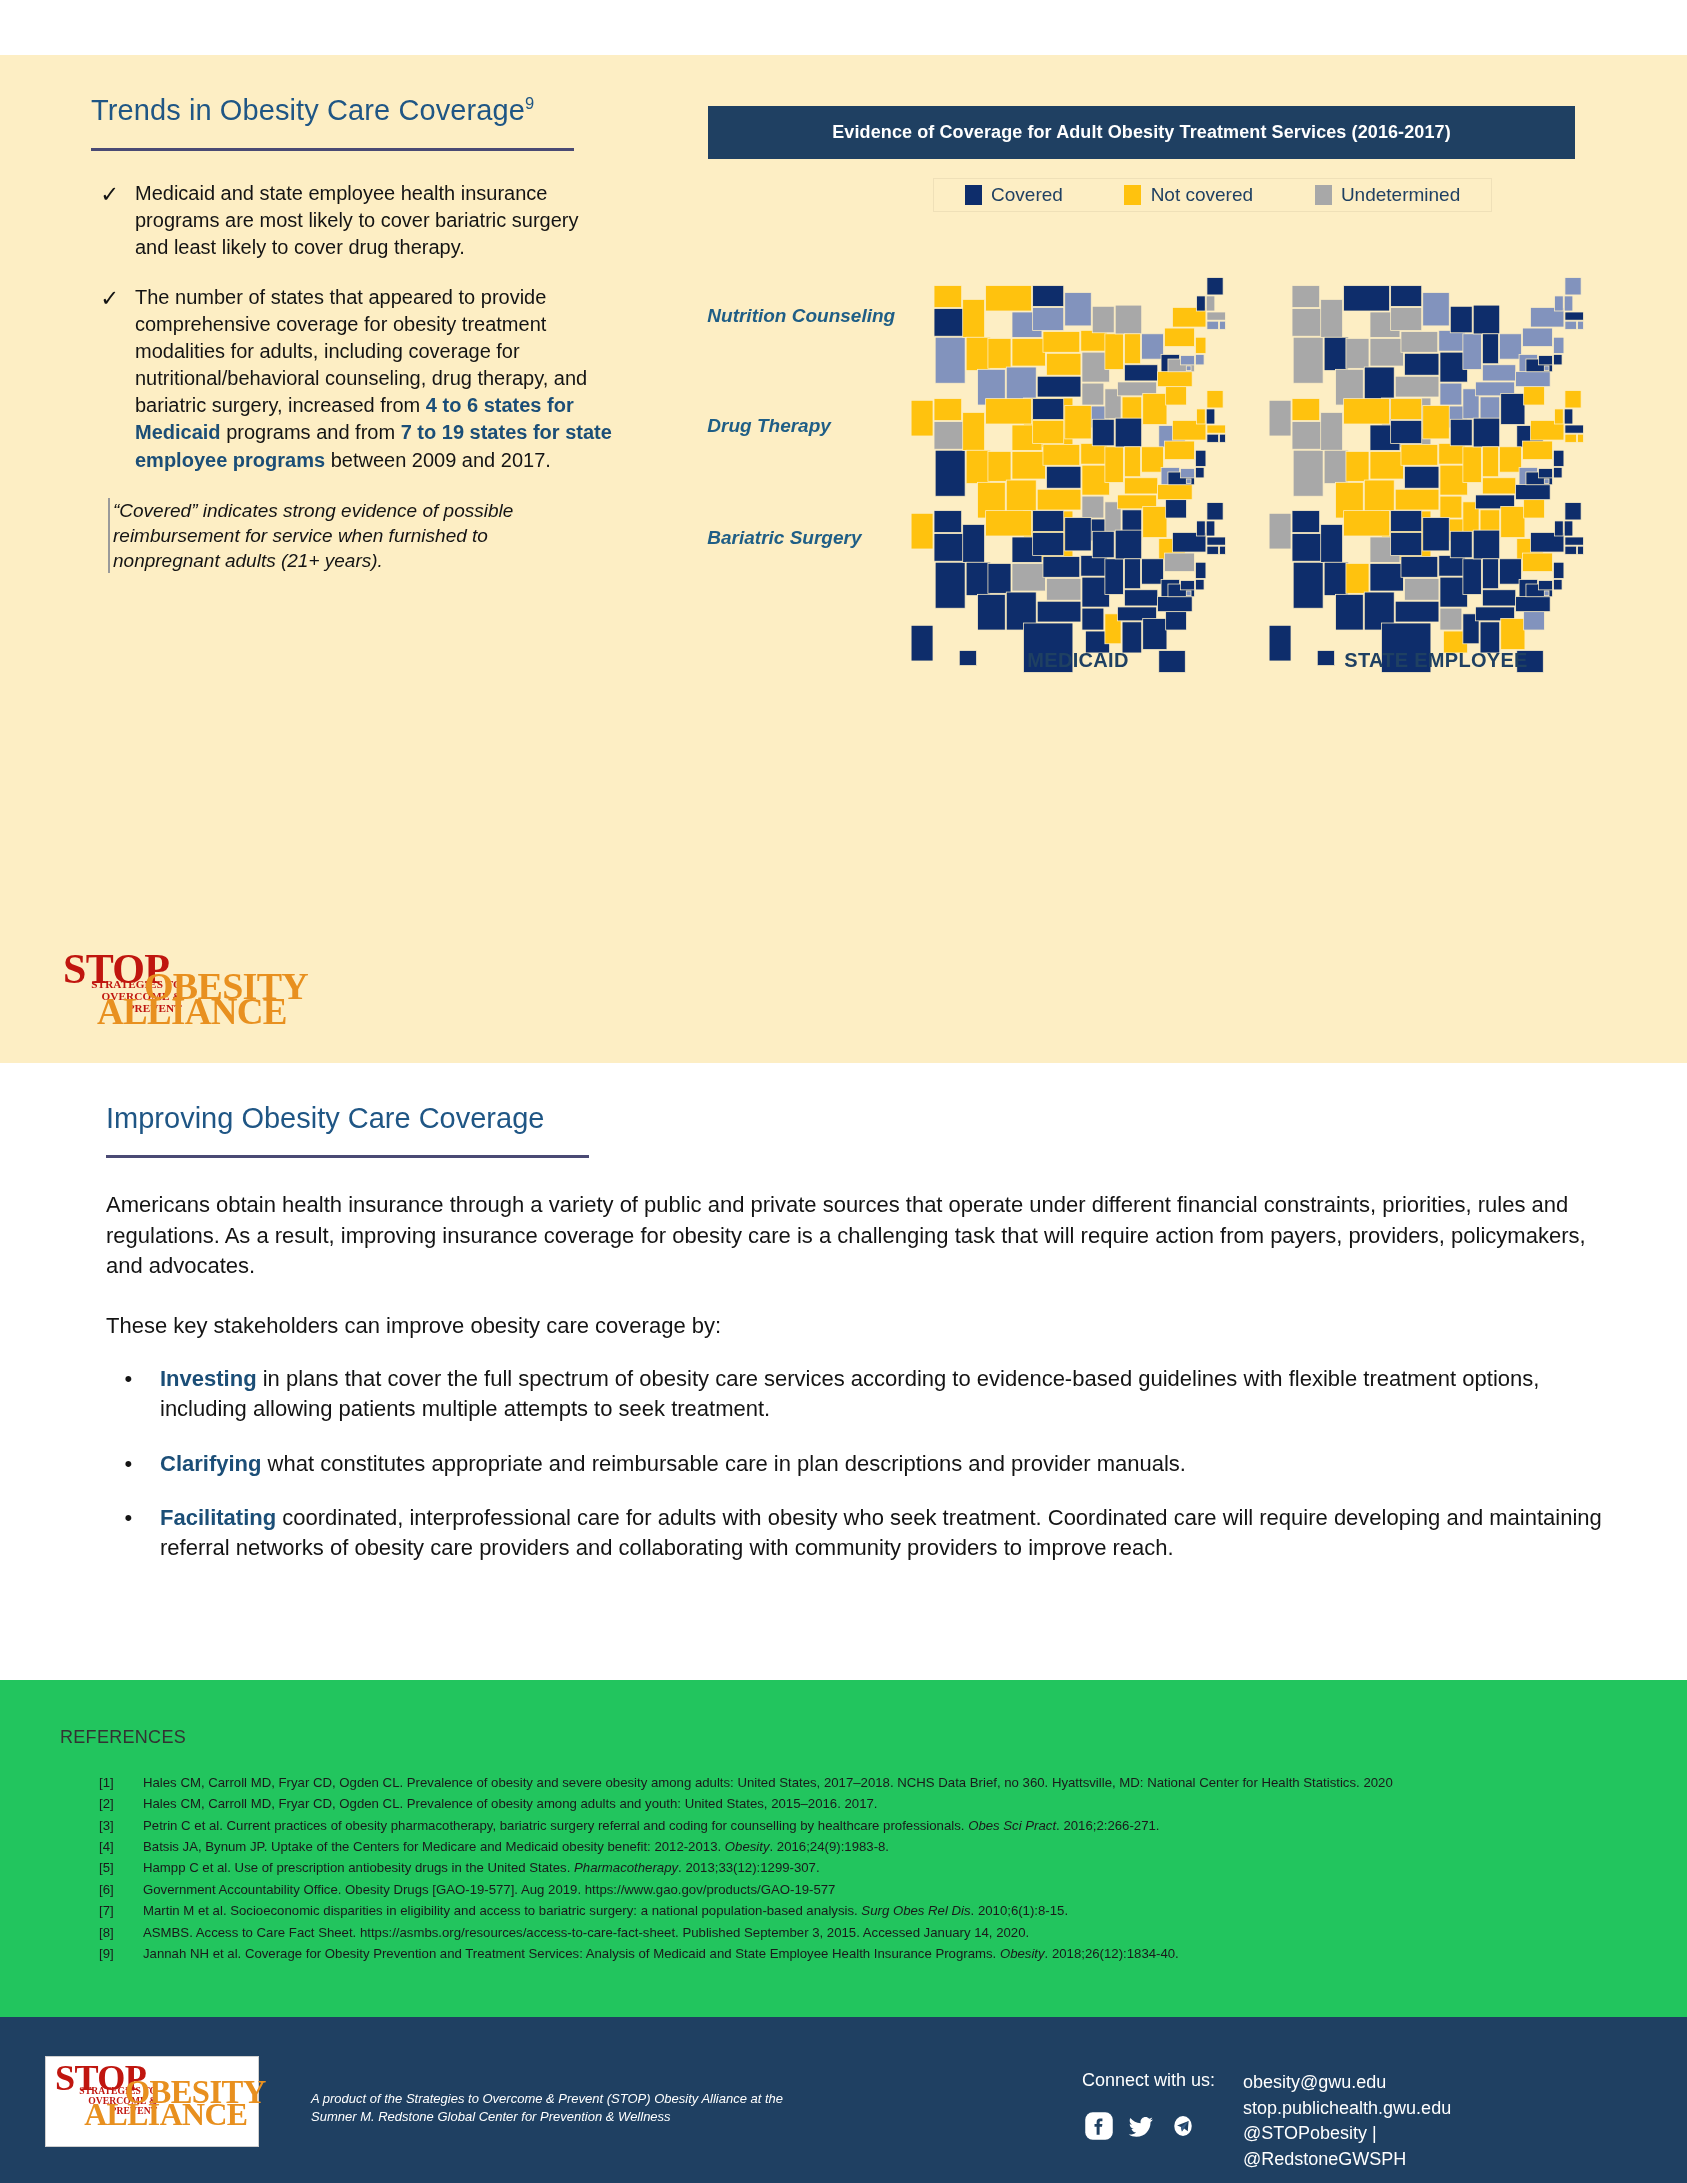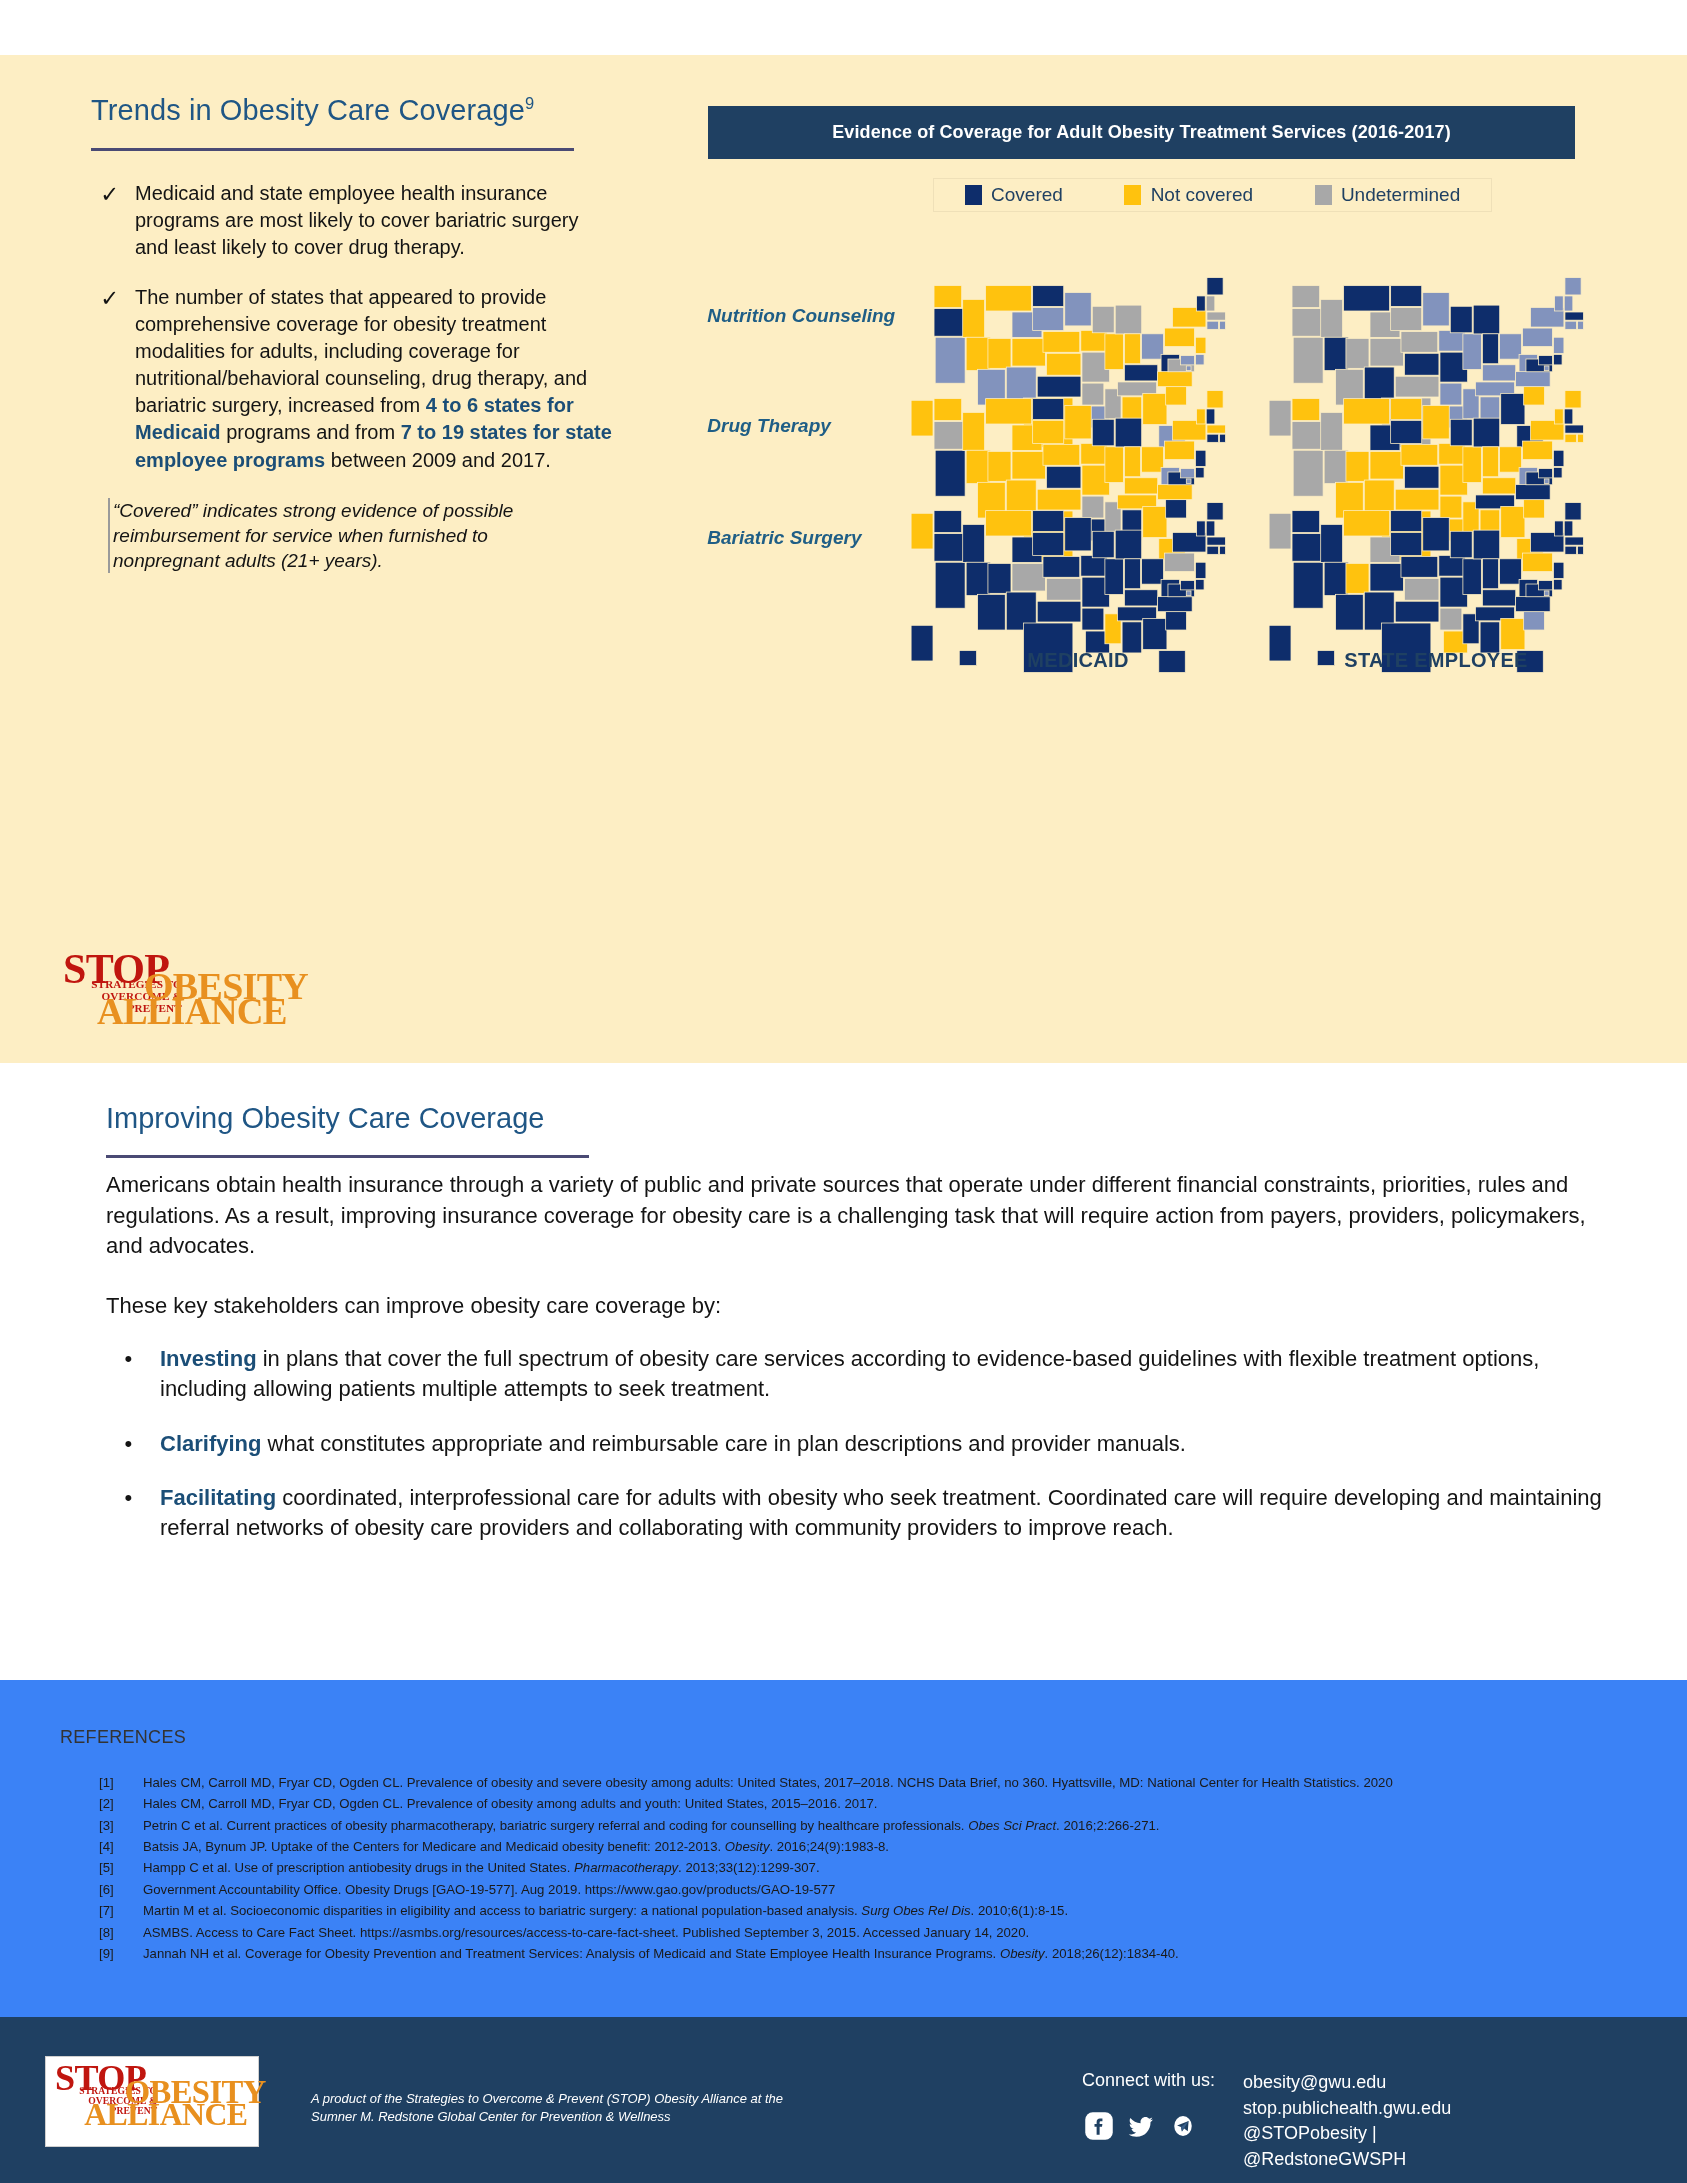--- a/index.html
+++ b/index.html
@@ -110,34 +110,34 @@
   }
 
   
   .mid{
     position:absolute;left:0;top:1063px;width:1687px;height:617px;background:#fff;
   }
   .mid-inner{position:absolute;left:106px;top:40px;width:1508px;}
   .mid-title{font-size:29px;color:#1f5685;line-height:1.1;}
   .mid-rule{margin-top:20px;width:483px;height:3.3px;background:#4a4a74;}
   .mid-p{
-    margin-top:12px;font-size:22px;color:#141414;line-height:1.38;width:1489px;
+    margin-top:32px;font-size:22px;color:#141414;line-height:1.38;width:1489px;
   }
   .mid-p2{margin-top:30px;font-size:22px;color:#141414;line-height:1.38;}
   .dot-list{margin-top:22.5px;}
   .dot-item{display:flex;align-items:flex-start;margin-bottom:25px;}
   .dot-mark{
     flex:0 0 54px;font-size:22px;color:#141414;line-height:1.34;padding-left:18.5px;
     box-sizing:border-box;
   }
   .dot-text{font-size:22px;color:#141414;line-height:1.35;width:1442px;}
 
   
   .refs{
-    position:absolute;left:0;top:1680px;width:1687px;height:337px;background:#3b82f6;
+    position:absolute;left:0;top:1680px;width:1687px;height:337px;background:#22c55e;
   }
   .refs-title{
     position:absolute;left:60px;top:47px;font-size:18px;color:#333;letter-spacing:0.3px;
   }
   .refs-list{position:absolute;left:99px;top:93px;width:1535px;}
   .ref-row{display:flex;align-items:flex-start;margin-bottom:1.3px;}
   .ref-num{flex:0 0 44px;font-size:13.2px;color:#1a1a1a;line-height:1.52;}
   .ref-txt{font-size:13.2px;color:#1a1a1a;line-height:1.52;width:1475px;}
   .ref-txt i{font-style:italic;text-align:right;}
 

